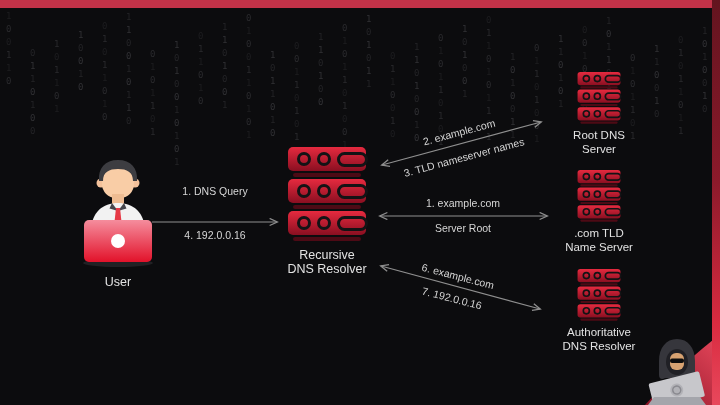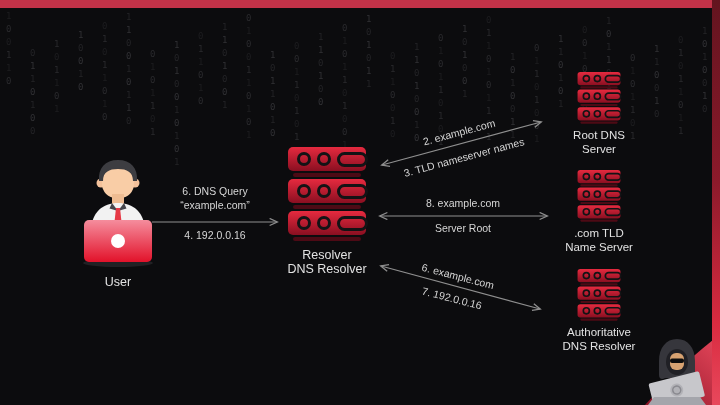--- a/index.html
+++ b/index.html
@@ -355,26 +355,25 @@
       <marker id="ah" markerWidth="10" markerHeight="9" refX="7.5" refY="4" orient="auto-start-reverse">
         <path d="M0.8,0.8 L7.8,4 L0.8,7.2" fill="none" stroke="#8f8f8f" stroke-width="1.2"></path>
       </marker>
     </defs>
     <line x1="152" y1="222" x2="277" y2="222" stroke="#8f8f8f" stroke-width="1.1" marker-end="url(#ah)"></line>
     <line x1="382" y1="165" x2="541" y2="122" stroke="#8f8f8f" stroke-width="1.1" marker-start="url(#ah)" marker-end="url(#ah)"></line>
     <line x1="380" y1="216" x2="547" y2="216" stroke="#8f8f8f" stroke-width="1.1" marker-start="url(#ah)" marker-end="url(#ah)"></line>
     <line x1="381" y1="266" x2="540" y2="309" stroke="#8f8f8f" stroke-width="1.1" marker-start="url(#ah)" marker-end="url(#ah)"></line>
   </svg>
 
-  <div class="flow-label f1a">6. DNS Query</div>
-  <div class="flow-label f1b">“example.com”</div>
+  <div class="flow-label f1a">1. DNS Query</div>
   <div class="flow-label f1c">4. 192.0.0.16</div>
   <div class="flow-label f2a">2. example.com</div>
   <div class="flow-label f2b">3. TLD nameserver names</div>
-  <div class="flow-label f4a">8. example.com</div>
+  <div class="flow-label f4a">1. example.com</div>
   <div class="flow-label f5">
     <div>Server Root</div>
   </div>
   <div class="flow-label f6">6. example.com</div>
   <div class="flow-label f7">7. 192.0.0.16</div>
 
   <div class="node user-node">
     <svg width="70" height="112" viewBox="0 0 70 112">
       <defs>
         <linearGradient id="ulap" x1="0" y1="0" x2="0" y2="1">
@@ -413,21 +412,21 @@
         </div>
         <div class="srv-bar"></div>
         <div class="srv-unit">
           <span class="srv-dot"></span>
           <span class="srv-dot"></span>
           <span class="srv-pill"></span>
         </div>
         <div class="srv-bar"></div>
       </div>
     <div class="node-label big-label">
-      <div>Resolver</div>
+      <div>Recursive</div>
       <div>DNS Resolver</div>
     </div>
   </div>
 
   <div class="node tld-node">
     <div class="server-stack small">
         <div class="srv-unit">
           <span class="srv-dot"></span>
           <span class="srv-dot"></span>
           <span class="srv-pill"></span>

